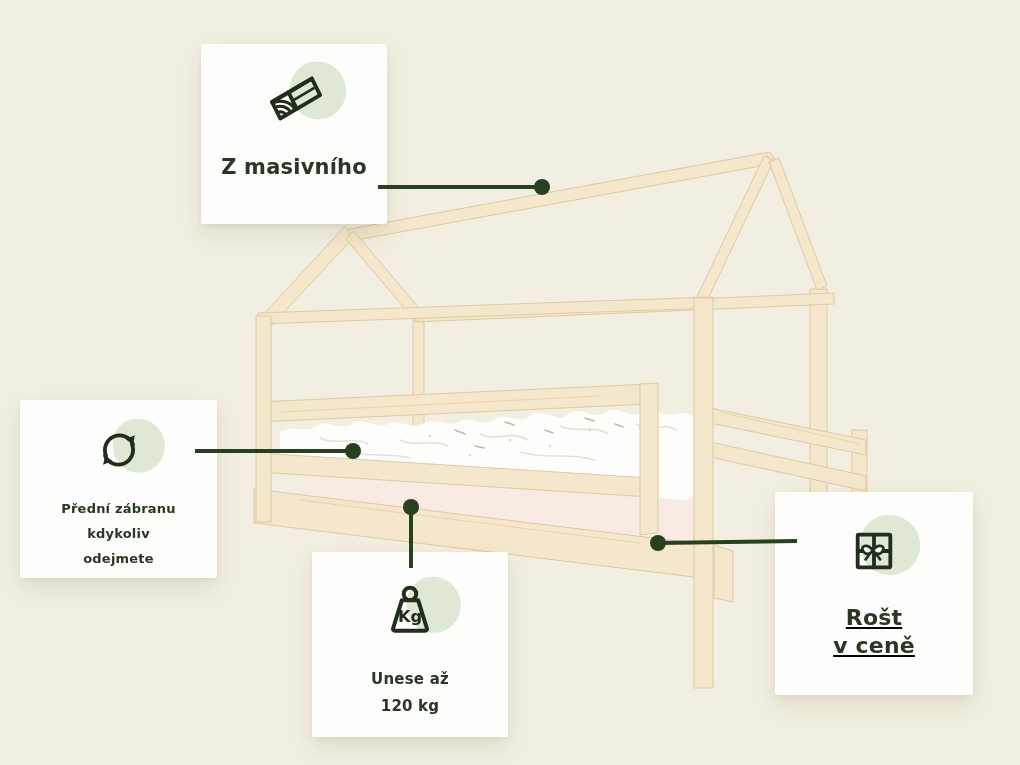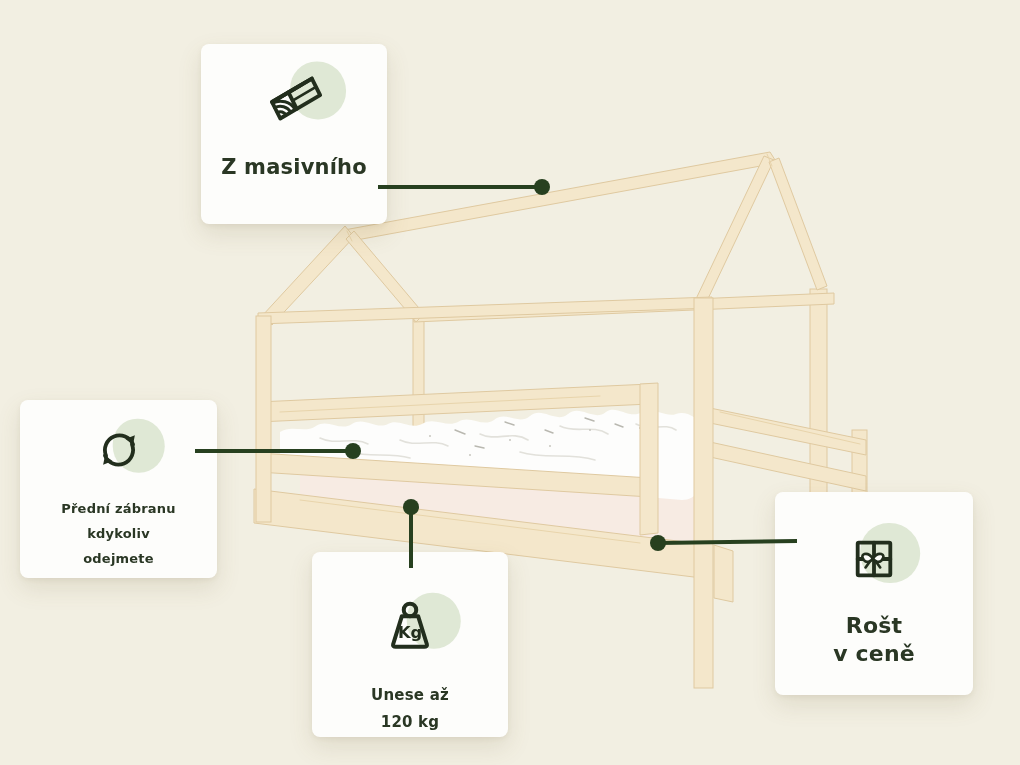--- a/index.html
+++ b/index.html
@@ -1,26 +1,26 @@
 <!DOCTYPE html>
 <html style="--background: #f2efe2; --card: #fdfdfb; --ink: #2a3724; --ink-strong: #222e1d; --connector: #27401f; --icon-circle: #dfe8d5; --wood: #f4e7cb; --wood-edge: #dfc9a0; --mattress-side: #f7ebe3; --duvet: #fdfdfc;"><head>
 <meta charset="utf-8">
 <style>
   html,body{margin:0;padding:0;background:var(--background,#f2efe2);}
   .stage{position:relative;width:1020px;height:765px;background:var(--background,#f2efe2);
          overflow:hidden;font-family:"DejaVu Sans",sans-serif;}
   .bed{position:absolute;left:0;top:0;z-index:1;}
   .connectors{position:absolute;left:0;top:0;z-index:3;pointer-events:none;}
-  .card{position:absolute;z-index:2;background:var(--card,#fdfdfb);border-radius:8px;
+  .card{position:absolute;z-index:2;background:var(--card,#fdfdfb);border-radius:2px;
         box-shadow:0 10px 24px rgba(110,100,60,.14),0 2px 5px rgba(110,100,60,.08);
         display:flex;flex-direction:column;align-items:center;box-sizing:border-box;}
   .c1{left:201px;top:44px;width:186px;height:180px;padding-top:16px;}
   .c2{left:20px;top:400px;width:197px;height:178px;padding-top:10px;}
-  .c3{left:312px;top:552px;width:196px;height:185px;padding-top:34px;}
-  .c4{left:775px;top:492px;width:198px;height:203px;padding-top:30px;}
+  .c3{left:312px;top:552px;width:196px;height:185px;padding-top:18px;}
+  .c4{left:775px;top:492px;width:198px;height:203px;padding-top:22px;text-decoration:underline;}
   .iconwrap{position:relative;width:84px;height:84px;display:flex;align-items:center;justify-content:center;}
   .c2 .iconwrap{height:80px}
   .c4 .iconwrap{height:74px}
   .bubble{position:absolute;border-radius:48% 52% 50% 50%;background:var(--icon-circle,#dfe8d5);left:50%;top:50%;}
   .c1 .bubble{width:56px;height:58px;transform:translate(-7%,-70%);}
   .c2 .bubble{width:52px;height:54px;transform:translate(-12%,-58%);}
   .c3 .bubble{width:54px;height:56px;transform:translate(-6%,-63%);}
   .c4 .bubble{width:60px;height:60px;transform:translate(-23%,-60%);}
   .glyph{position:relative;}
   .c1 .glyph{width:66px;height:66px;}

